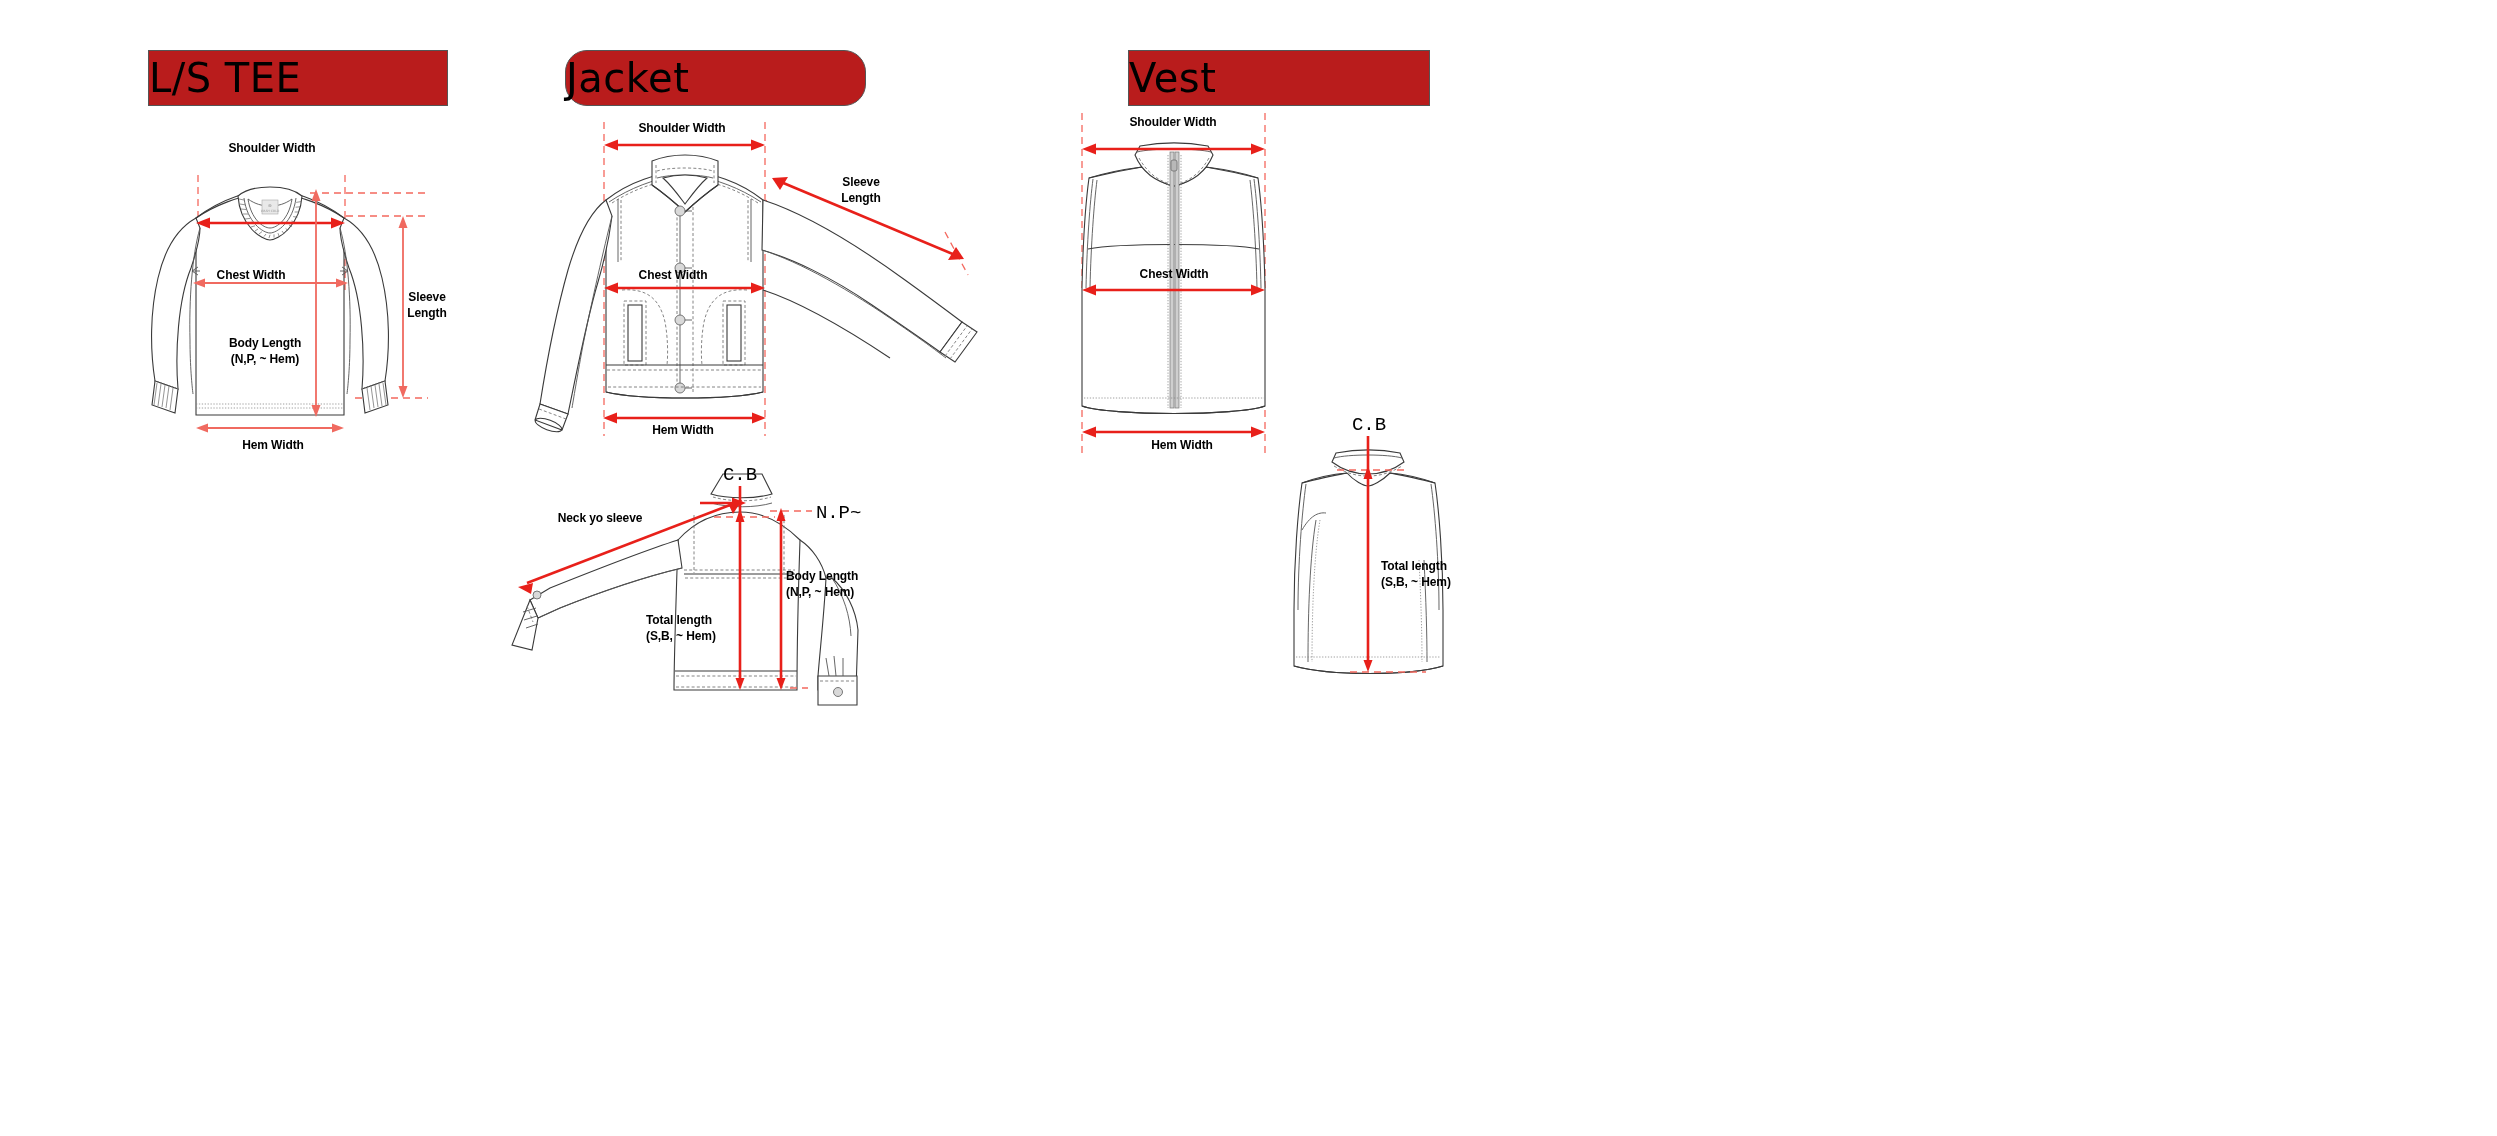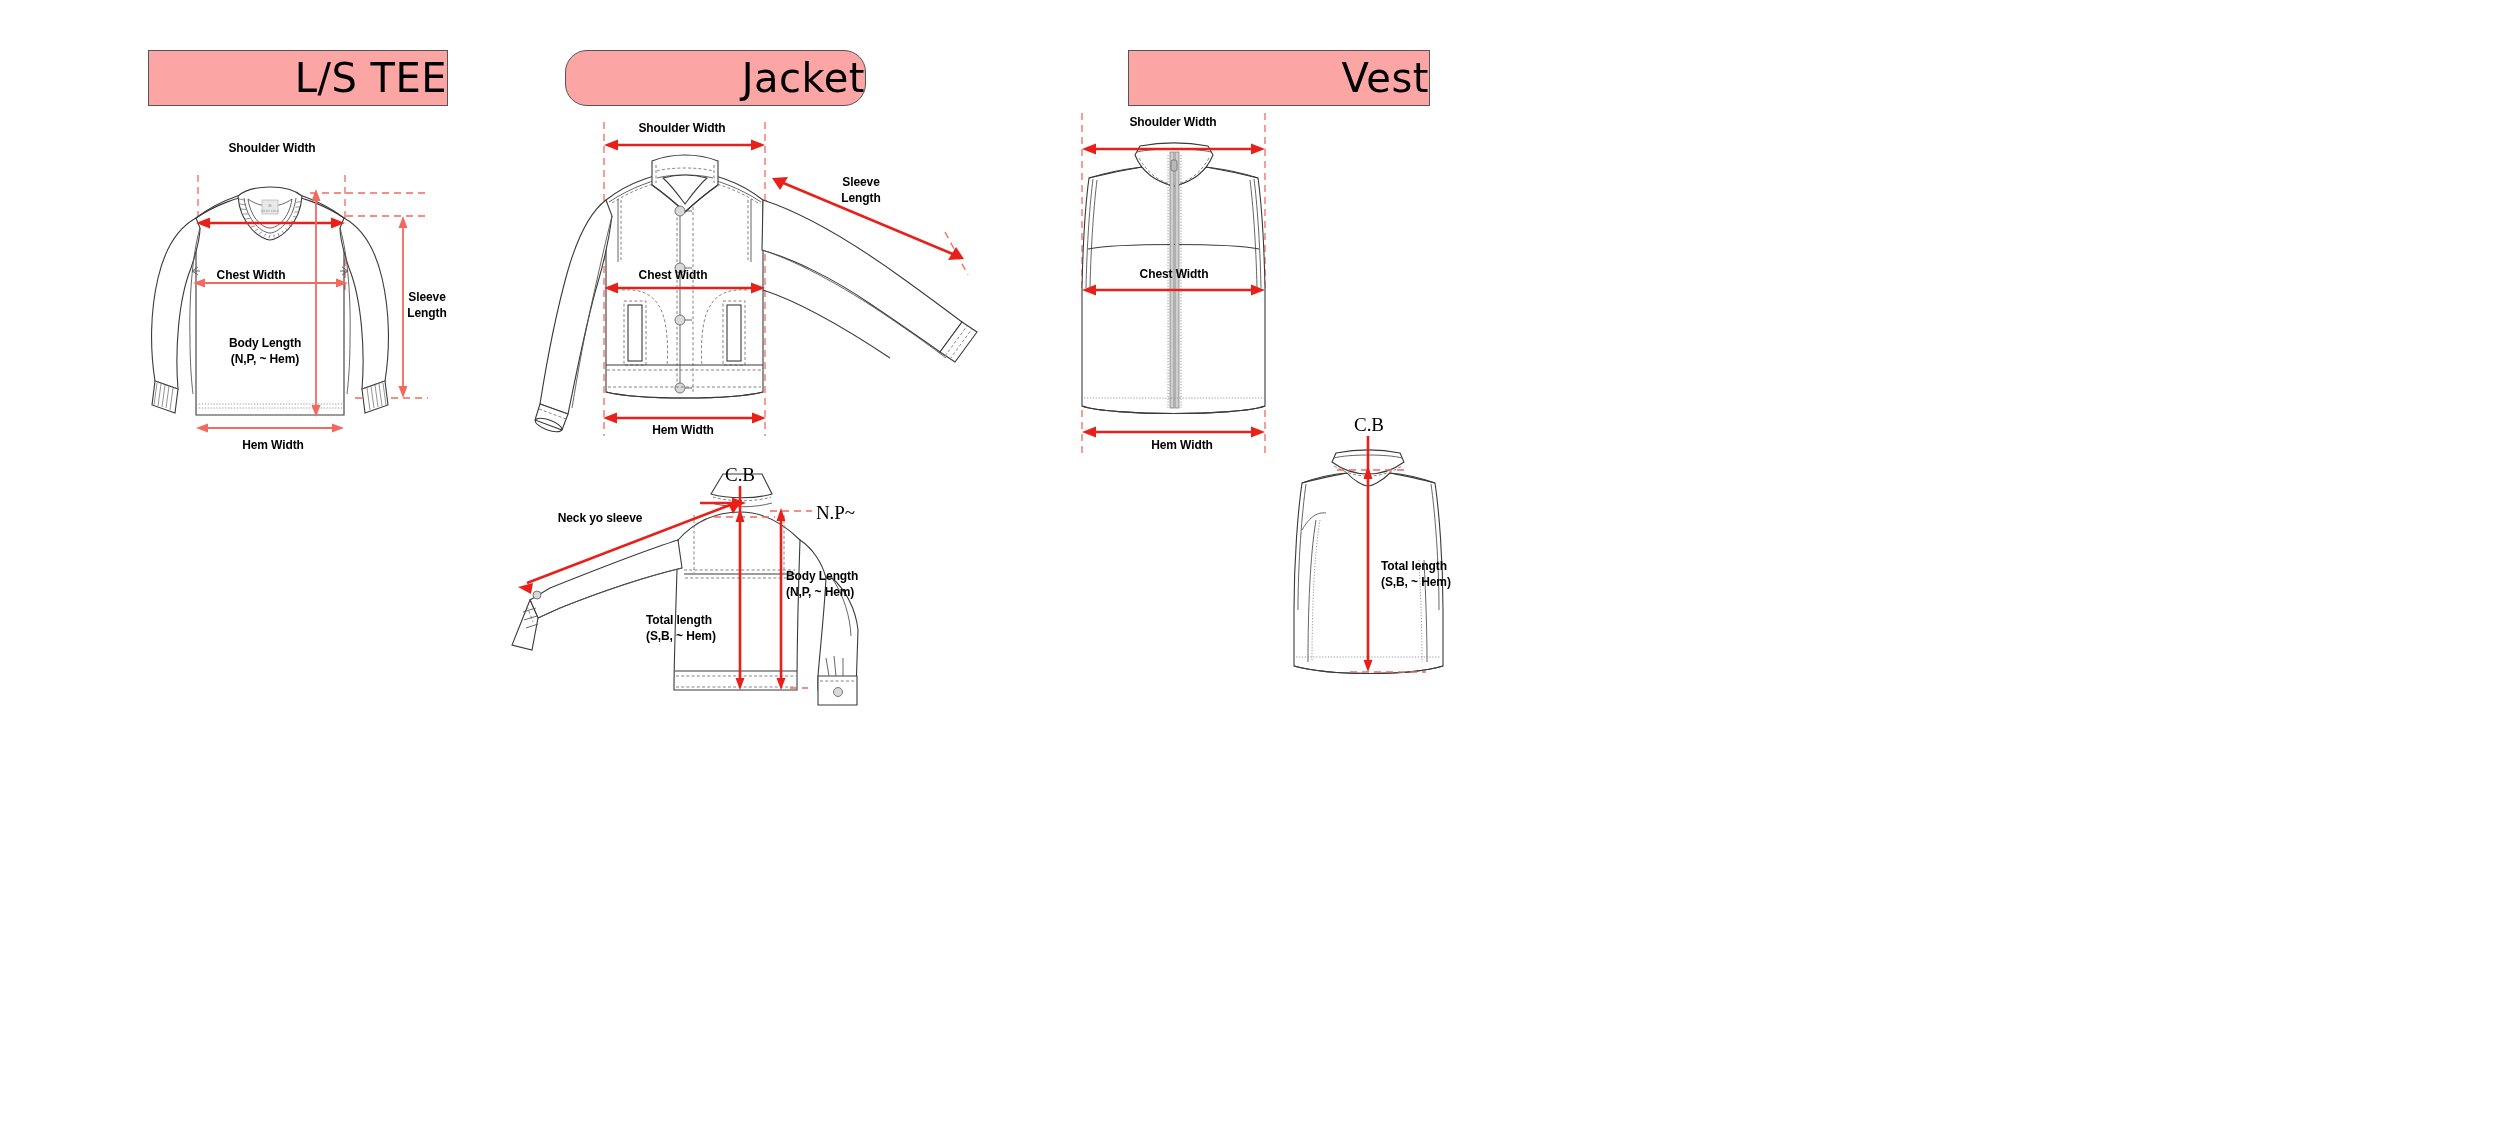--- a/index.html
+++ b/index.html
@@ -1,27 +1,27 @@
 <!DOCTYPE html>
 <html><head>
 <meta charset="utf-8">
 <style>
   html,body{margin:0;padding:0;background:#ffffff;}
   body{width:2497px;height:1136px;position:relative;overflow:hidden;
        font-family:"Liberation Sans","DejaVu Sans",sans-serif;color:#000;}
   .panel{position:absolute;}
-  .title-box{position:absolute;border:1px solid #555;background:#fca5a5;
-             display:flex;align-items:center;justify-content:flex-end;}
+  .title-box{position:absolute;border:1px solid #555;background:#b91c1c;
+             display:flex;align-items:center;justify-content:flex-start;}
   .title-box span{font-size:40px;font-weight:400;letter-spacing:.5px;
                   font-family:"DejaVu Sans",sans-serif;}
   .lbl{position:absolute;font-weight:bold;font-size:12px;line-height:1.18;
        white-space:pre;color:#000;letter-spacing:-0.1px;}
   .lbl.c{text-align:center;transform:translateX(-50%);}
   .lbl.l{text-align:center;}
-  .lbl.thin{font-weight:400;font-size:19px;font-family:Liberation Serif, serif;}
+  .lbl.thin{font-weight:400;font-size:19px;font-family:Liberation Mono, monospace;}
   svg{position:absolute;left:0;top:0;overflow:visible;}
   .gl{fill:none;stroke:#3a3a3a;stroke-width:1.1;}
   .gl2{fill:none;stroke:#555;stroke-width:0.9;}
   .gdash{fill:none;stroke:#777;stroke-width:0.9;stroke-dasharray:3 2.2;}
   .gdot{fill:none;stroke:#888;stroke-width:0.8;stroke-dasharray:1.3 1.6;}
   .rib{fill:none;stroke:#666;stroke-width:0.7;}
   .fillw{fill:#ffffff;}
   .rdash{fill:none;stroke:#f4685e;stroke-width:1.3;stroke-dasharray:7 5;}
   .arw{fill:none;stroke:#e8201a;stroke-width:2.6;}
   .arw-lt{fill:none;stroke:#f06a60;stroke-width:1.8;}

